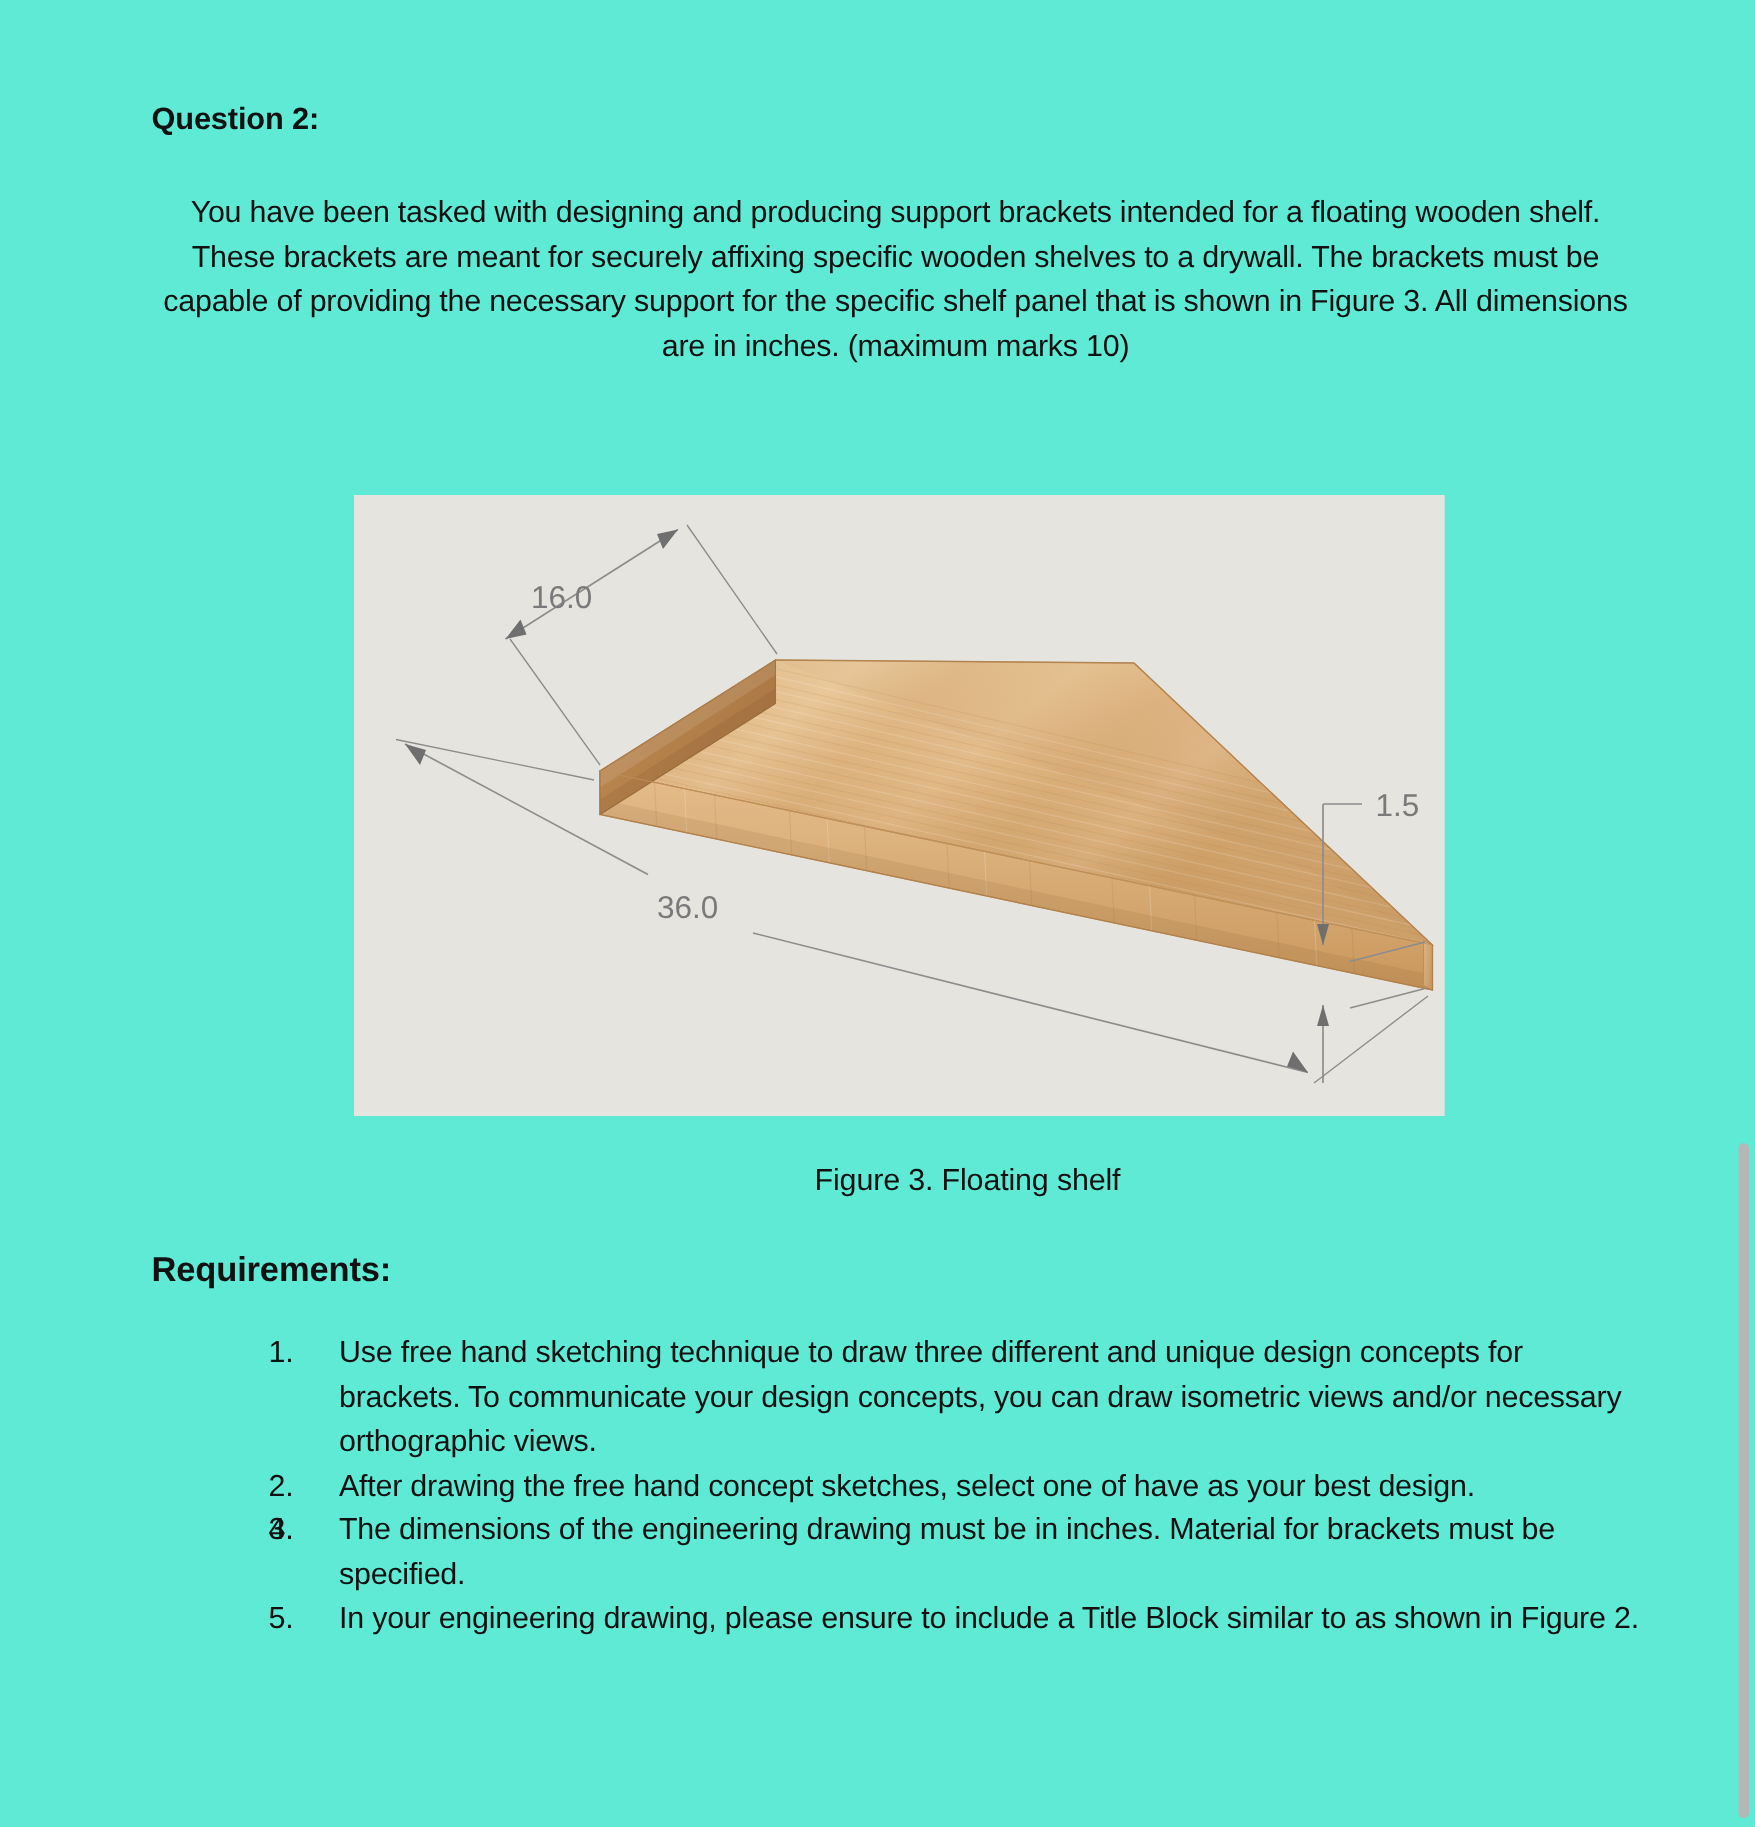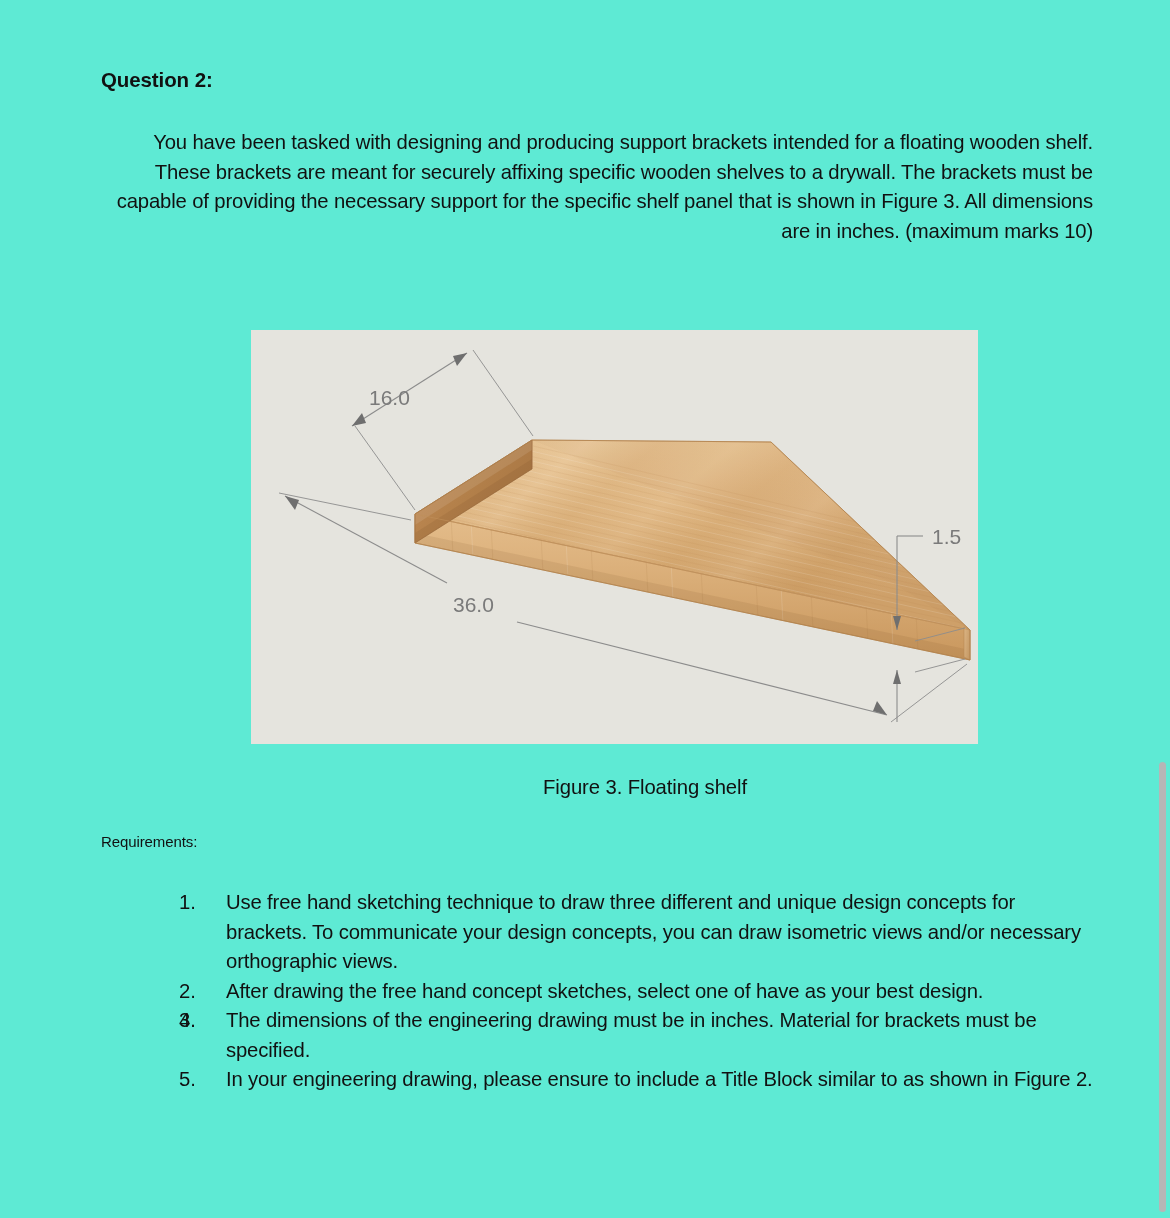--- a/index.html
+++ b/index.html
@@ -40,31 +40,30 @@
   
   .intro {
     position: absolute;
     left: 101px;
     top: 128px;
     width: 992px;
     font-size: 20.3px;
     line-height: 29.5px;
     color: #111;
     letter-spacing: -0.15px;
-    text-align: right;
+    text-align: center;
   }
 
   
   .figure-wrap {
     position: absolute;
     left: 236px;
     top: 330px;
     width: 727px;
     height: 414px;
-    margin-left: 15px;
   }
   .cad-canvas {
     display: block;
     width: 727px;
     height: 414px;
     background: #e5e4de;
   }
 
   
   .fig-caption {
@@ -81,22 +80,22 @@
   .fig-caption .capinner{
     position:relative;
     left:28px;
   }
 
   
   .req-heading {
     position: absolute;
     left: 101px;
     top: 833px;
-    font-size: 15px;
-    font-weight: normal;
+    font-size: 23px;
+    font-weight: bold;
     color: #111;
     letter-spacing: -0.1px;
   }
 
   
   .req-list {
     position: absolute;
     left: 175px;
     top: 888px;
     width: 925px;

